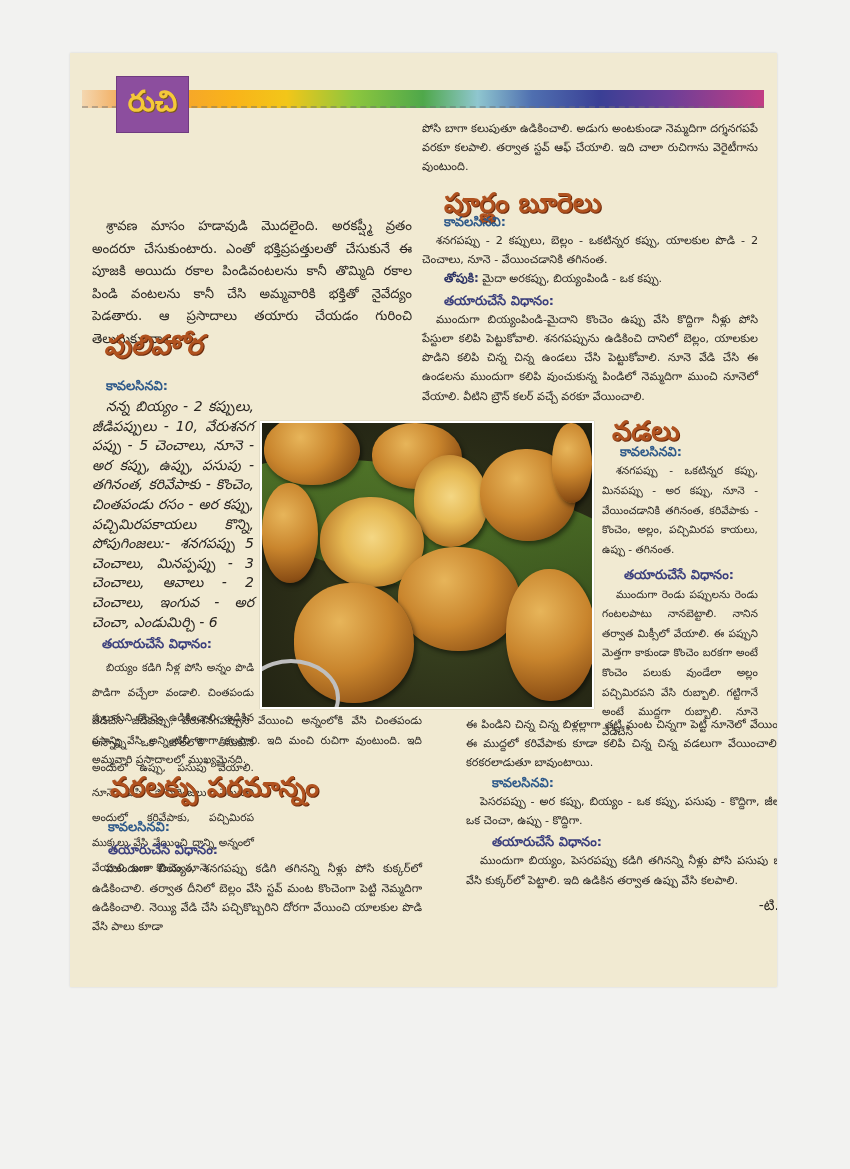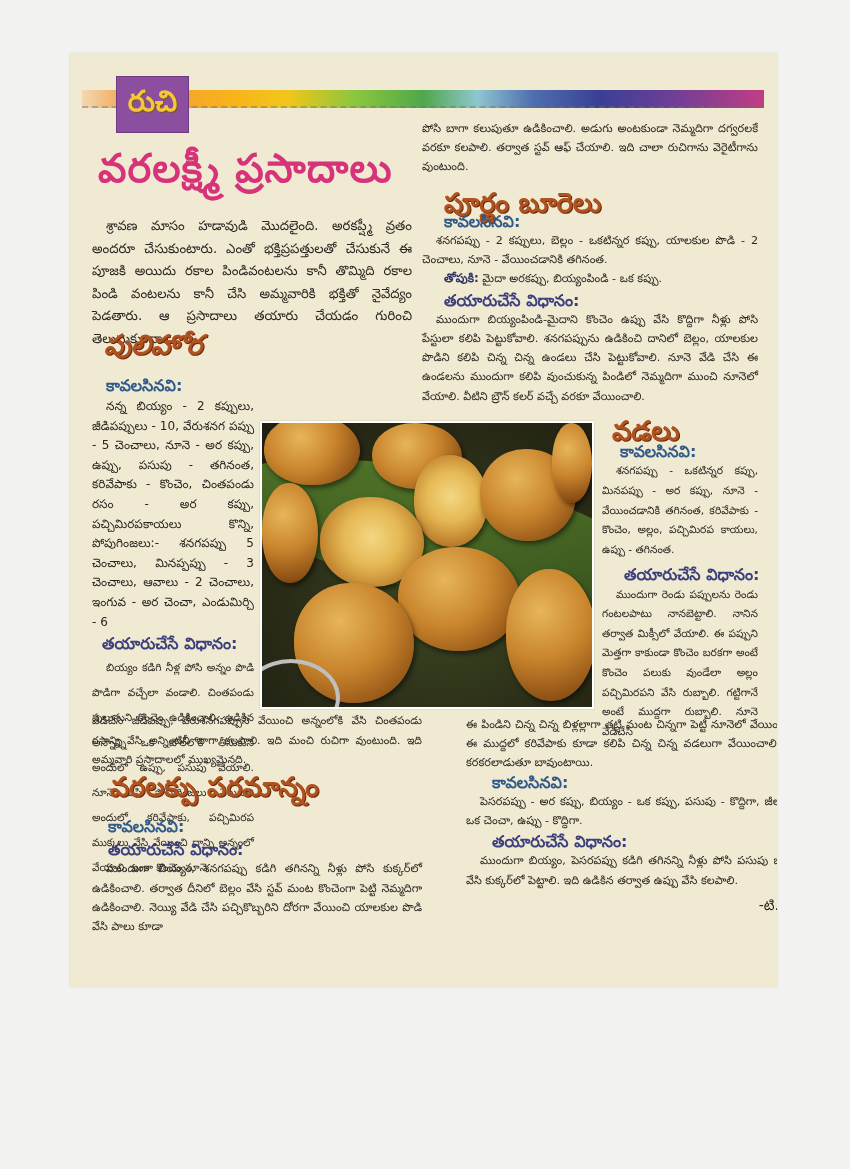--- a/index.html
+++ b/index.html
@@ -53,21 +53,21 @@
   .col p { margin: 0; text-align: justify; }
   .intro { left: 22px; top: 162px; width: 320px; font-size: 13.2px; line-height: 22.6px; }
   .indent { text-indent: 14px; }
   .h-recipe {
     font-size: 27px; font-weight: bold;
     color: #b0521f;
     text-shadow: 1px 1px 0 #6a2a0c;
     margin: 0; white-space: nowrap;
   }
   .h-sub {
-    font-size: 16px;
+    font-size: 13px;
     color: #3b3f7c;
     margin: 0; white-space: nowrap;
   }
   .h-sub.kavala { color: #2f5a8a; }
   .topuki b { color: #2e3466; font-size: 12px; }
   .photo {
     position: absolute;
     left: 190px; top: 368px;
     width: 330px; height: 284px;
     border: 2px solid #fff;
@@ -96,35 +96,34 @@
   }
   .sig { text-align: right; font-size: 14px; margin-top: 6px; }
 </style>
 </head>
 <body>
 
 <div class="clip">
 
   <div class="rainbow"></div>
   <div class="tag">రుచి</div>
-  <div class="main-title">వరలక్ష్మీ ప్రసాదాలు</div>
 
   <div class="col intro">
     <p class="indent">శ్రావణ మాసం హడావుడి మొదలైంది. అరకప్ష్మీ వ్రతం అందరూ చేసుకుంటారు. ఎంతో భక్తిప్రపత్తులతో చేసుకునే ఈ పూజకి అయిదు రకాల పిండివంటలను కానీ తొమ్మిది రకాల పిండి వంటలను కానీ చేసి అమ్మవారికి భక్తితో నైవేద్యం పెడతారు. ఆ ప్రసాదాలు తయారు చేయడం గురించి తెలుసుకుందాం.</p>
   </div>
 
   <div class="col" style="left:34px; top:282px; width:150px;font-style:italic;">
     <h2 class="h-recipe">పులిహోర</h2>
   </div>
 
   <div class="col" style="left:36px; top:323px; width:310px;">
     <h3 class="h-sub kavala">కావలసినవి:</h3>
   </div>
   <div class="col" style="left:22px; top:344px; width:162px;">
-    <p class="indent" style="font-size:12px;line-height:19.6px;">నన్న బియ్యం - 2 కప్పులు, జీడిపప్పులు - 10, వేరుశనగ పప్పు - 5 చెంచాలు, నూనె - అర కప్పు, ఉప్పు, పసుపు - తగినంత, కరివేపాకు - కొంచెం, చింతపండు రసం - అర కప్పు, పచ్చిమిరపకాయలు కొన్ని, పోపుగింజలు:- శనగపప్పు 5 చెంచాలు, మినప్పప్పు - 3 చెంచాలు, ఆవాలు - 2 చెంచాలు, ఇంగువ - అర చెంచా, ఎండుమిర్చి - 6</p>
+    <p class="indent" style="font-size:14px;line-height:19.6px;font-style:italic;">నన్న బియ్యం - 2 కప్పులు, జీడిపప్పులు - 10, వేరుశనగ పప్పు - 5 చెంచాలు, నూనె - అర కప్పు, ఉప్పు, పసుపు - తగినంత, కరివేపాకు - కొంచెం, చింతపండు రసం - అర కప్పు, పచ్చిమిరపకాయలు కొన్ని, పోపుగింజలు:- శనగపప్పు 5 చెంచాలు, మినప్పప్పు - 3 చెంచాలు, ఆవాలు - 2 చెంచాలు, ఇంగువ - అర చెంచా, ఎండుమిర్చి - 6</p>
     <h3 class="h-sub" style="margin:2px 0 2px 10px;">తయారుచేసే విధానం:</h3>
     <p class="indent" style="font-size:10.6px;line-height:25px;">బియ్యం కడిగి నీళ్ల పోసి అన్నం పొడి పొడిగా వచ్చేలా వండాలి. చింతపండు పులుసుని కొంచెం ఉడికించాలి. ఉడికిన అన్నాన్ని ఒక బౌల్‌లోకి తీసుకుని అందులో ఉప్పు, పసుపు వేయాలి. నూనె వేసి పోపుగింజలు వేయించి అందులో కరివేపాకు, పచ్చిమిరప ముక్కలు వేసి వేయించి దాన్ని అన్నంలో వేయాలి. ఇంకా కొంచెం నూనె</p>
   </div>
   <div class="col" style="left:22px; top:658px; width:330px;">
     <p style="font-size:10.8px;line-height:19.6px;">వేడిచేసి జీడిపప్పు, వేరుశనగపప్పుని వేయించి అన్నంలోకి వేసి చింతపండు రసాన్ని వేసి అన్నింటినీ బాగా కలపాలి. ఇది మంచి రుచిగా వుంటుంది. ఇది అమ్మవారి ప్రసాదాలలో ముఖ్యమైనది.</p>
   </div>
 
   <div class="photo">
     <div class="leaf"></div>
     <div class="ball" style="left:2px;top:-8px;width:96px;height:70px;"></div>
@@ -143,21 +142,21 @@
   <div class="col" style="left:40px; top:724px; width:300px;">
     <h2 class="h-recipe">వరలక్పు పరమాన్నం</h2>
   </div>
   <div class="col" style="left:22px; top:764px; width:330px;">
     <h3 class="h-sub kavala" style="margin-left:16px;">కావలసినవి:</h3>
     <h3 class="h-sub" style="margin:4px 0 0 16px;">తయారుచేసే విధానం:</h3>
     <p class="indent">ముందుగా బియ్యం, శనగపప్పు కడిగి తగినన్ని నీళ్లు పోసి కుక్కర్‌లో ఉడికించాలి. తర్వాత దీనిలో బెల్లం వేసి స్టవ్ మంట కొంచెంగా పెట్టి నెమ్మదిగా ఉడికించాలి. నెయ్యి వేడి చేసి పచ్చికొబ్బరిని దోరగా వేయించి యాలకుల పొడి వేసి పాలు కూడా</p>
   </div>
 
   <div class="col" style="left:352px; top:66px; width:336px;">
-    <p>పోసి బాగా కలుపుతూ ఉడికించాలి. అడుగు అంటకుండా నెమ్మదిగా దగ్వరలకే వరకూ కలపాలి. తర్వాత స్టవ్ ఆఫ్ చేయాలి. ఇది చాలా రుచిగాను వెరైటీగాను వుంటుంది.</p>
+    <p>పోసి బాగా కలుపుతూ ఉడికించాలి. అడుగు అంటకుండా నెమ్మదిగా దగ్శనగపపే వరకూ కలపాలి. తర్వాత స్టవ్ ఆఫ్ చేయాలి. ఇది చాలా రుచిగాను వెరైటీగాను వుంటుంది.</p>
     <h2 class="h-recipe" style="margin:16px 0 0 22px;">పూర్ణం బూరెలు</h2>
     <h3 class="h-sub kavala" style="margin-left:22px;">కావలసినవి:</h3>
     <p class="indent">శనగపప్పు - 2 కప్పులు, బెల్లం - ఒకటిన్నర కప్పు, యాలకుల పొడి - 2 చెంచాలు, నూనె - వేయించడానికి తగినంత.</p>
     <p class="topuki" style="text-indent:22px;">
       <b>తోపుకి:</b>
       <span>మైదా అరకప్పు, బియ్యంపిండి - ఒక కప్పు.</span>
     </p>
     <h3 class="h-sub" style="margin:2px 0 0 22px;">తయారుచేసే విధానం:</h3>
     <p class="indent">ముందుగా బియ్యంపిండి-మైదాని కొంచెం ఉప్పు వేసి కొద్దిగా నీళ్లు పోసి పేస్టులా కలిపి పెట్టుకోవాలి. శనగపప్పును ఉడికించి దానిలో బెల్లం, యాలకుల పొడిని కలిపి చిన్న చిన్న ఉండలు చేసి పెట్టుకోవాలి. నూనె వేడి చేసి ఈ ఉండలను ముందుగా కలిపి వుంచుకున్న పిండిలో నెమ్మదిగా ముంచి నూనెలో వేయాలి. వీటిని బ్రౌన్ కలర్ వచ్చే వరకూ వేయించాలి.</p>
   </div>

